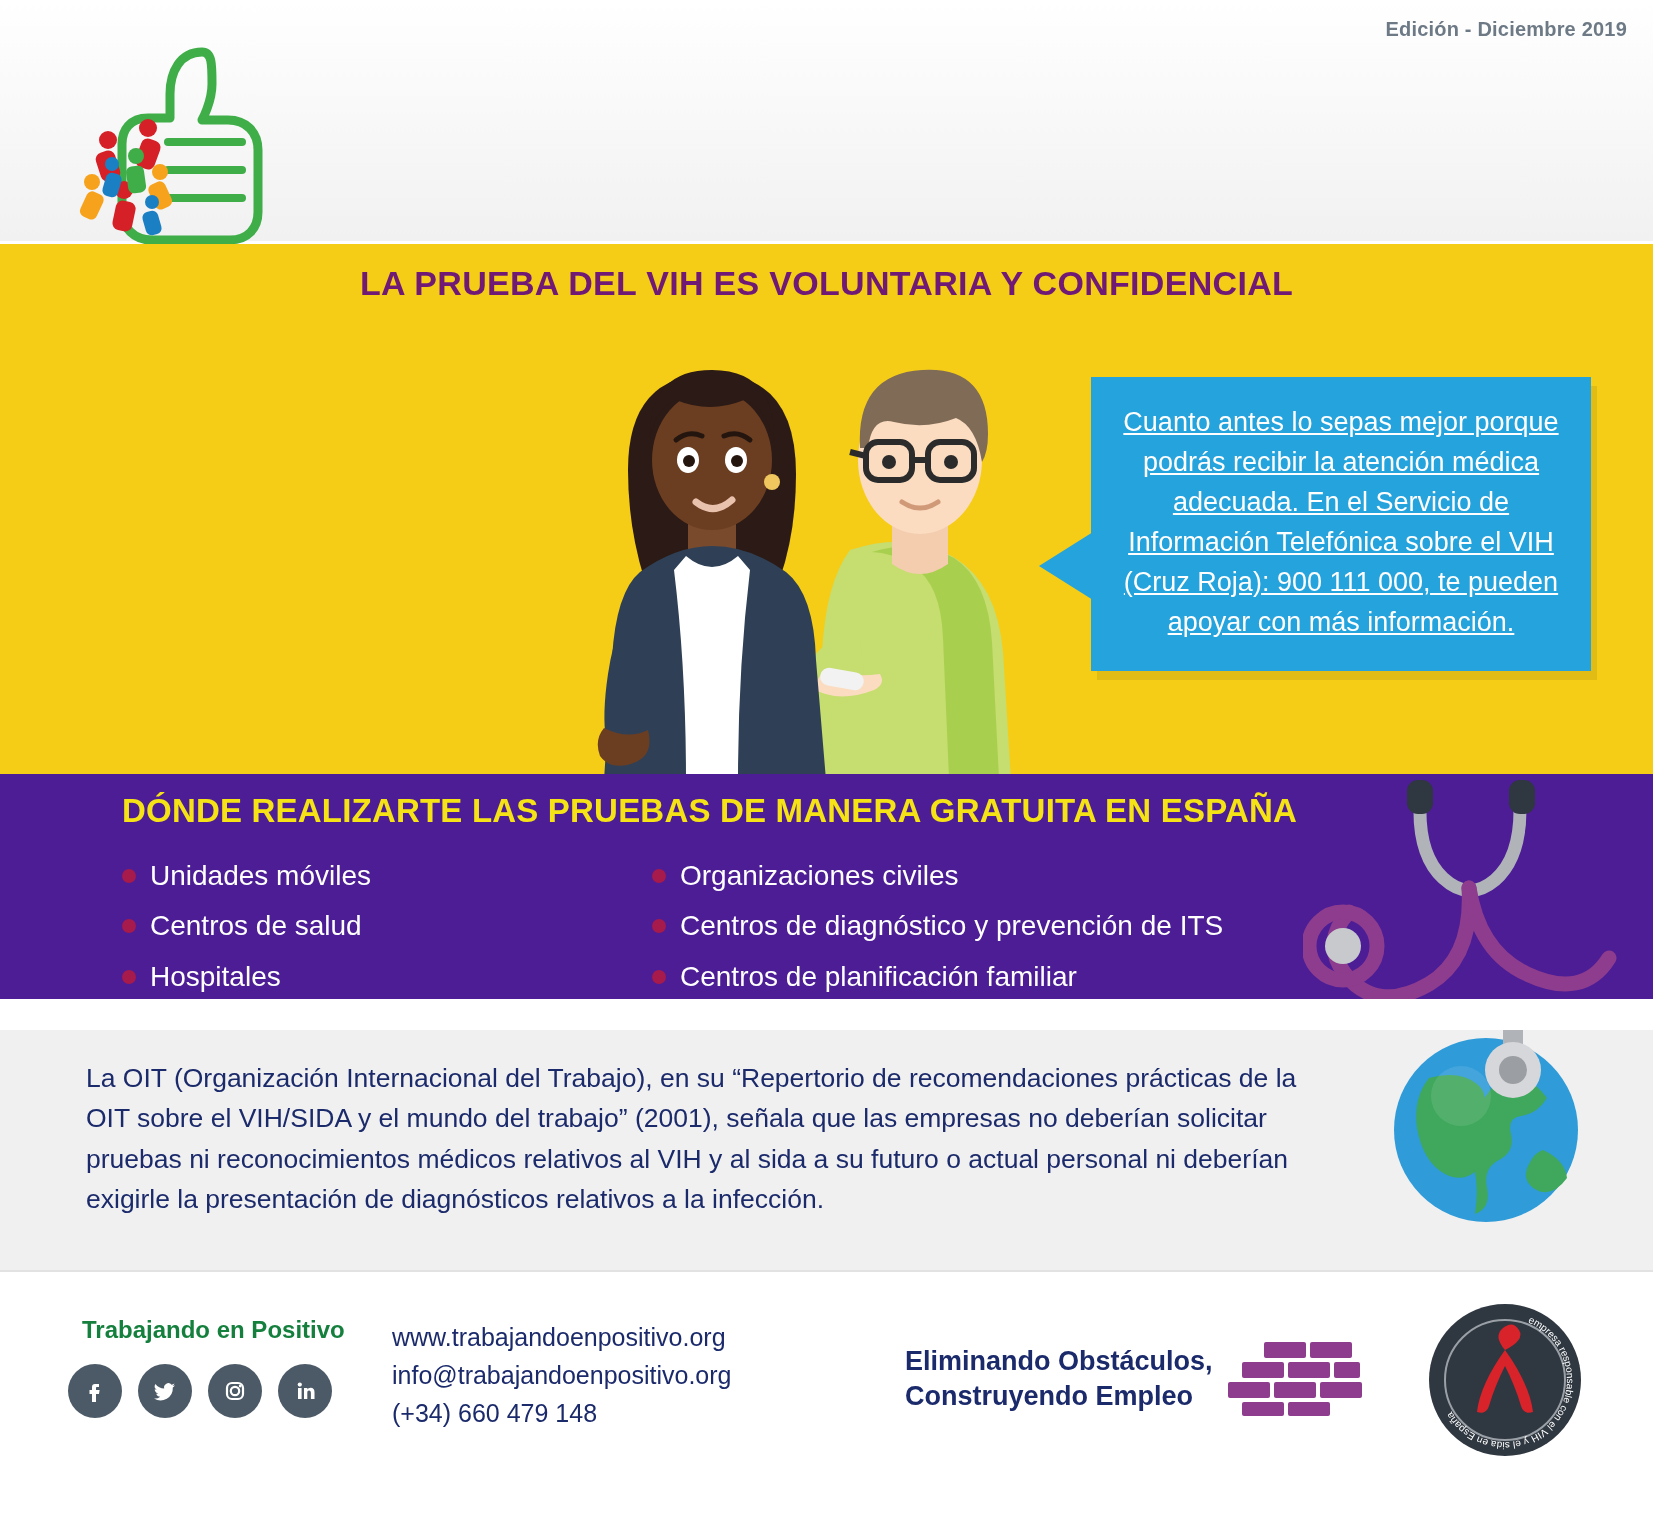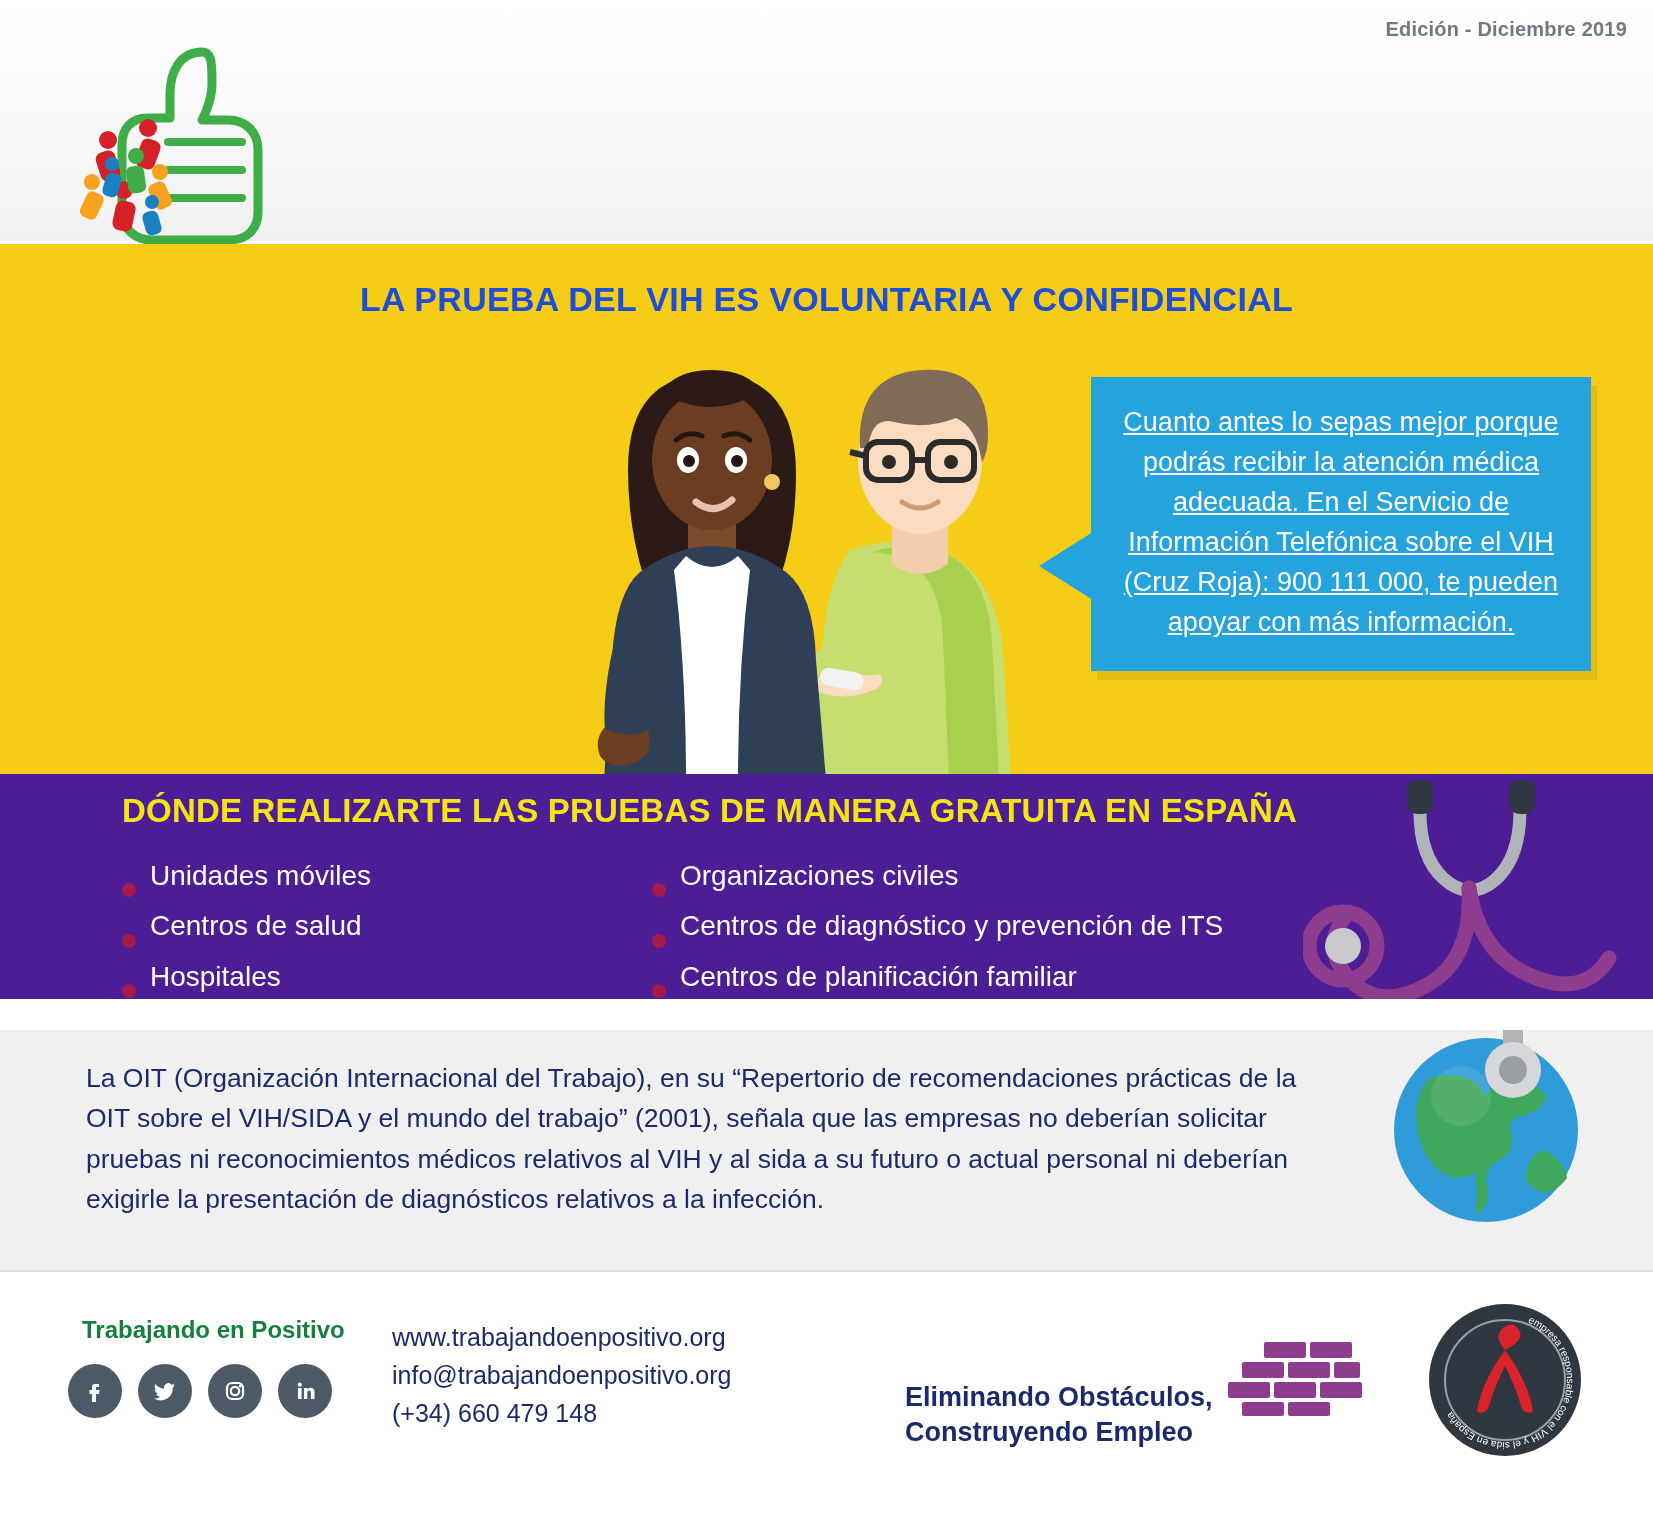--- a/index.html
+++ b/index.html
@@ -66,27 +66,27 @@
 
   
   .yellow {
     position: relative;
     height: 530px;
     background: #f5cd17;
     overflow: hidden;
   }
   .yellow-title {
     position: absolute;
-    top: 36px;
+    top: 20px;
     left: 0;
     width: 100%;
     text-align: center;
     font-size: 34px;
     font-weight: bold;
-    color: #1d4ed8;
+    color: #701a75;
     letter-spacing: .3px;
   }
   
   .callout-left {
     position: absolute;
     left: 72px;
     top: 243px;
     width: 488px;
     background: linear-gradient(135deg, #f0882a 0%, #ec7024 100%);
     color: #ffffff;
@@ -159,21 +159,21 @@
     left: 122px;
     width: 1290px;
     display: flex;
     gap: 100px;
   }
   .col { }
   .col.left { width: 430px; }
   .col.right { width: 760px; }
   .bullet {
     display: flex;
-    align-items: flex-end;
+    align-items: flex-start;
     font-size: 28px;
     color: #ffffff;
     line-height: 1.55;
     margin-bottom: 7px;
   }
   .dot {
     width: 14px;
     height: 14px;
     border-radius: 50%;
     background: #a61a4c;
@@ -255,21 +255,20 @@
     color: #1b2a6b;
   }
   .slogan {
     position: absolute;
     left: 905px;
     top: 72px;
     font-size: 27px;
     font-weight: bold;
     line-height: 1.3;
     color: #1b2a6b;
-    margin-top: 36px;
   }
   .bricks {
     position: absolute;
     left: 1228px;
     top: 70px;
     width: 136px;
     height: 74px;
   }
   .seal {
     position: absolute;

